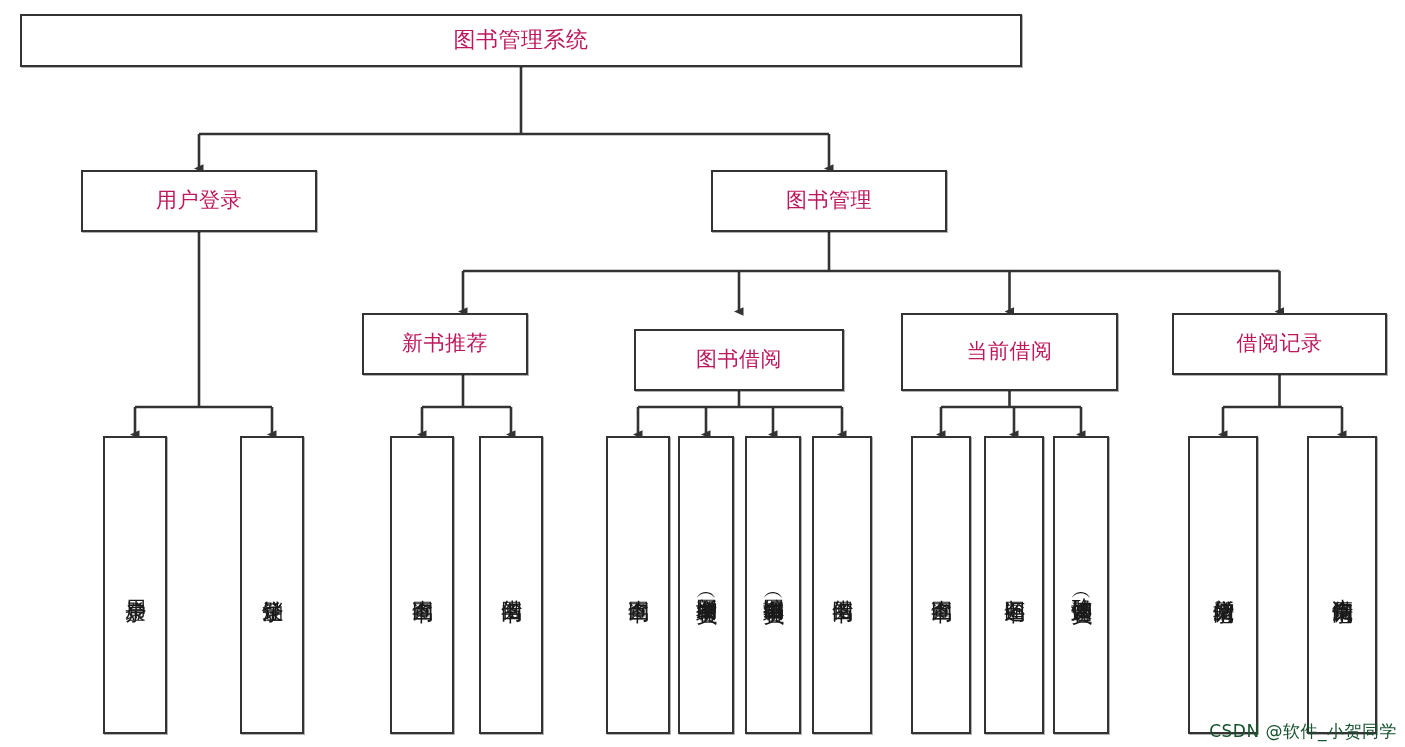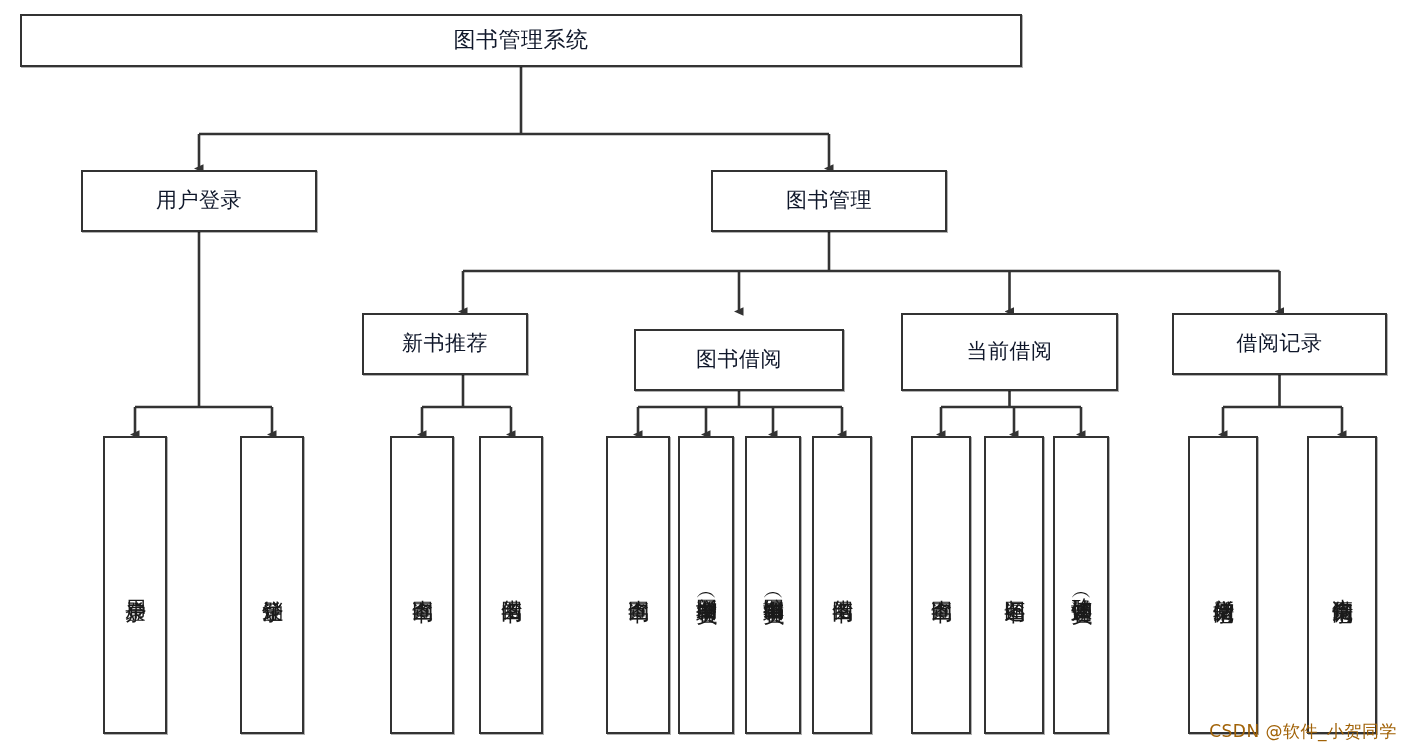--- a/index.html
+++ b/index.html
@@ -32,21 +32,21 @@
     background: #ffffff;
     border: 2px solid #333333;
     box-shadow: 1px 1px 0 rgba(0,0,0,0.30);
     display: flex;
     align-items: center;
     justify-content: center;
     overflow: hidden;
   }
   .node-label-h {
     font-size: 21px;
-    color: #0f172a;
+    color: #be185d;
     line-height: 1.2;
     white-space: nowrap;
     letter-spacing: 0.5px;
   }
   .node-label-v {
     writing-mode: vertical-rl;
     text-orientation: upright;
     font-size: 21px;
     color: #1a1a1a;
     line-height: 1.22;
@@ -55,21 +55,21 @@
     white-space: nowrap;
   }
   .root-label {
     font-size: 22px;
   }
   #watermark {
     position: absolute;
     right: 8px;
     bottom: 4px;
     font-size: 17px;
-    color: #a16207;
+    color: #14532d;
     letter-spacing: 0.5px;
     white-space: nowrap;
     pointer-events: none;
   }
 </style>
 </head>
 <body>
 
 <div id="diagram-root">
 

